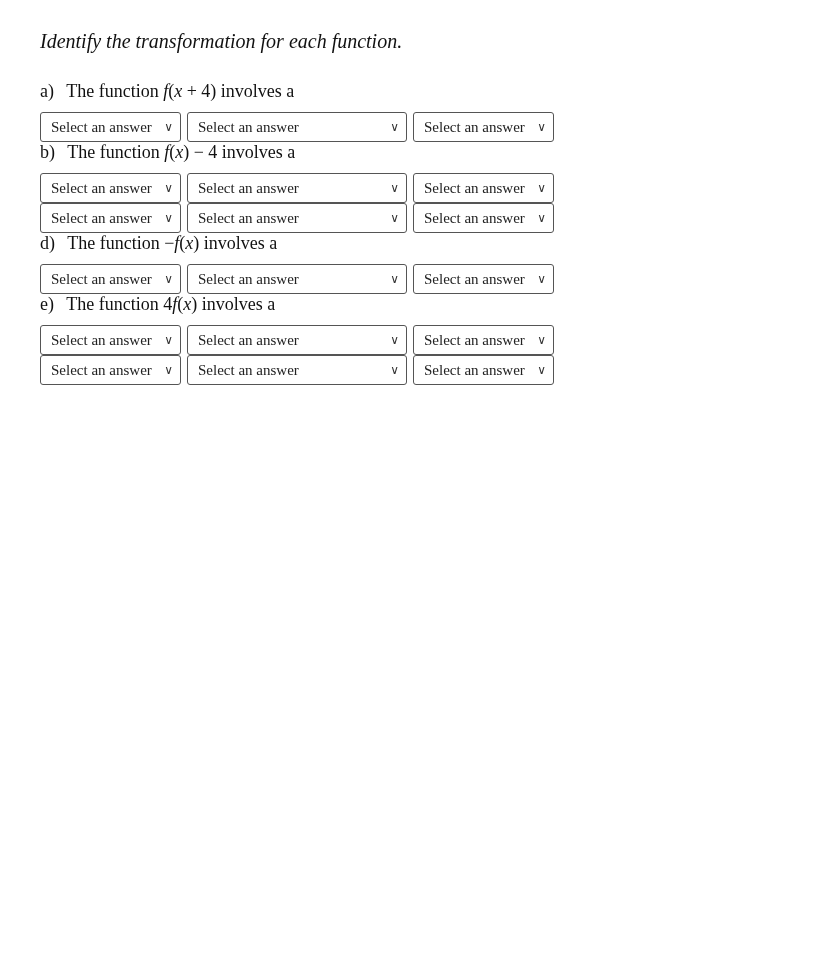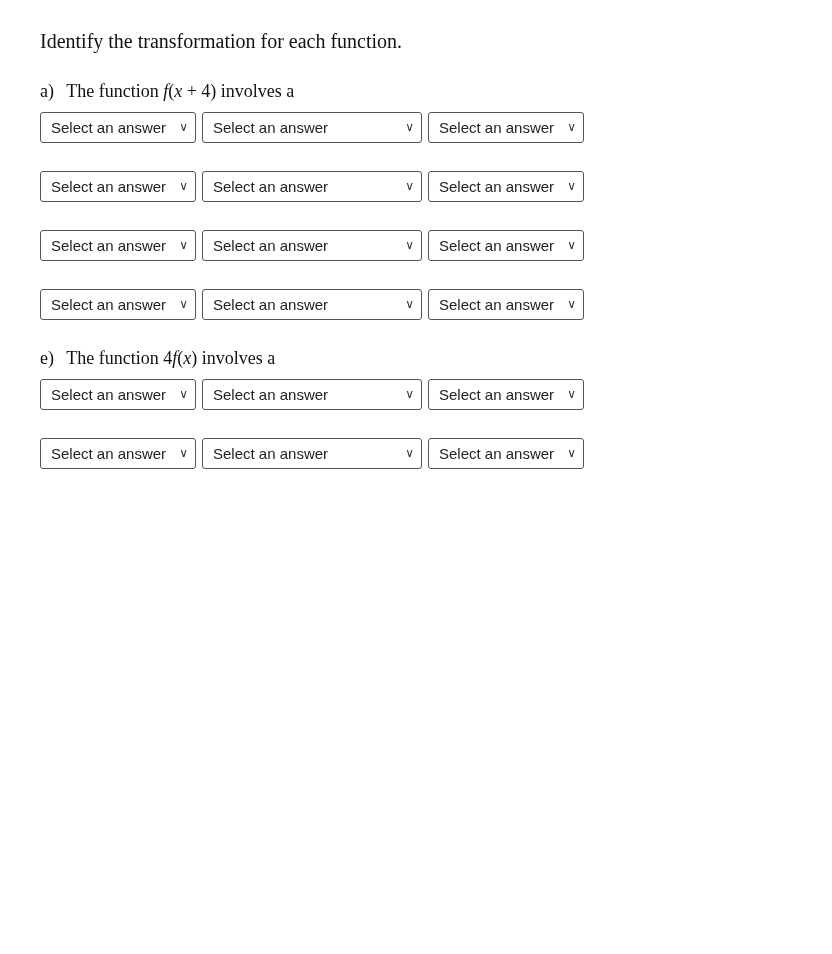--- a/index.html
+++ b/index.html
@@ -14,24 +14,24 @@
       color: #111111;
       width: 832px;
       min-height: 954px;
       padding: 30px 40px;
     }
 
     .page-title {
       font-size: 20px;
       font-weight: 400;
       margin-bottom: 28px;
+      font-style: italic;
     }
 
     .question-block {
-      margin-bottom: 28px;
     }
 
     .question-label {
       font-size: 18px;
       font-weight: 400;
       margin-bottom: 10px;
     }
 
     .question-label .part-letter {
       font-style: normal;
@@ -52,21 +52,21 @@
     }
 
     select {
       appearance: none;
       -webkit-appearance: none;
       background: #ffffff;
       border: 1.5px solid #555555;
       border-radius: 3px;
       padding: 6px 28px 6px 10px;
       font-size: 15px;
-      font-family: Liberation Sans, sans-serif;
+      font-family: Liberation Serif, serif;
       color: #222222;
       cursor: pointer;
       min-width: 140px;
     }
 
     .select-wrapper::after {
       content: '∨';
       position: absolute;
       right: 8px;
       font-size: 12px;
@@ -106,60 +106,68 @@
       </div>
       <div class="select-wrapper">
         <select>
           <option value="">Select an answer</option>
         </select>
       </div>
     </div>
   </div>
 
   <div class="question-block">
-    <div class="dropdowns-row">
-      <div class="select-wrapper">
-        <select>
-          <option value="">Select an answer</option>
-        </select>
-      </div>
-      <div class="select-wrapper select-medium">
-        <select class="select-wide">
-          <option value="">Select an answer</option>
-        </select>
-      </div>
-      <div class="select-wrapper">
-        <select>
-          <option value="">Select an answer</option>
-        </select>
-      </div>
-    </div>
-  </div>
-
-  <div class="question-block">
-    <div class="dropdowns-row">
-      <div class="select-wrapper">
-        <select>
-          <option value="">Select an answer</option>
-        </select>
-      </div>
-      <div class="select-wrapper select-medium">
-        <select class="select-wide">
-          <option value="">Select an answer</option>
-        </select>
-      </div>
-      <div class="select-wrapper">
-        <select>
-          <option value="">Select an answer</option>
-        </select>
-      </div>
-    </div>
-  </div>
-
-  <div class="question-block">
+    <div class="question-label">
+      <span class="part-letter">b)</span>
+      <span>The function <em>f</em>(<em>x</em>) − 4 involves a</span>
+    </div>
+    <div class="dropdowns-row">
+      <div class="select-wrapper">
+        <select>
+          <option value="">Select an answer</option>
+        </select>
+      </div>
+      <div class="select-wrapper select-medium">
+        <select class="select-wide">
+          <option value="">Select an answer</option>
+        </select>
+      </div>
+      <div class="select-wrapper">
+        <select>
+          <option value="">Select an answer</option>
+        </select>
+      </div>
+    </div>
+  </div>
+
+  <div class="question-block">
+    <div class="dropdowns-row">
+      <div class="select-wrapper">
+        <select>
+          <option value="">Select an answer</option>
+        </select>
+      </div>
+      <div class="select-wrapper select-medium">
+        <select class="select-wide">
+          <option value="">Select an answer</option>
+        </select>
+      </div>
+      <div class="select-wrapper">
+        <select>
+          <option value="">Select an answer</option>
+        </select>
+      </div>
+    </div>
+  </div>
+
+  <div class="question-block">
+    <div class="question-label">
+      <span class="part-letter">d)</span>
+      <span>The function  −<em>f</em>(<em>x</em>) involves a</span>
+    </div>
     <div class="dropdowns-row">
       <div class="select-wrapper">
         <select>
           <option value="">Select an answer</option>
         </select>
       </div>
       <div class="select-wrapper select-medium">
         <select class="select-wide">
           <option value="">Select an answer</option>
         </select>

